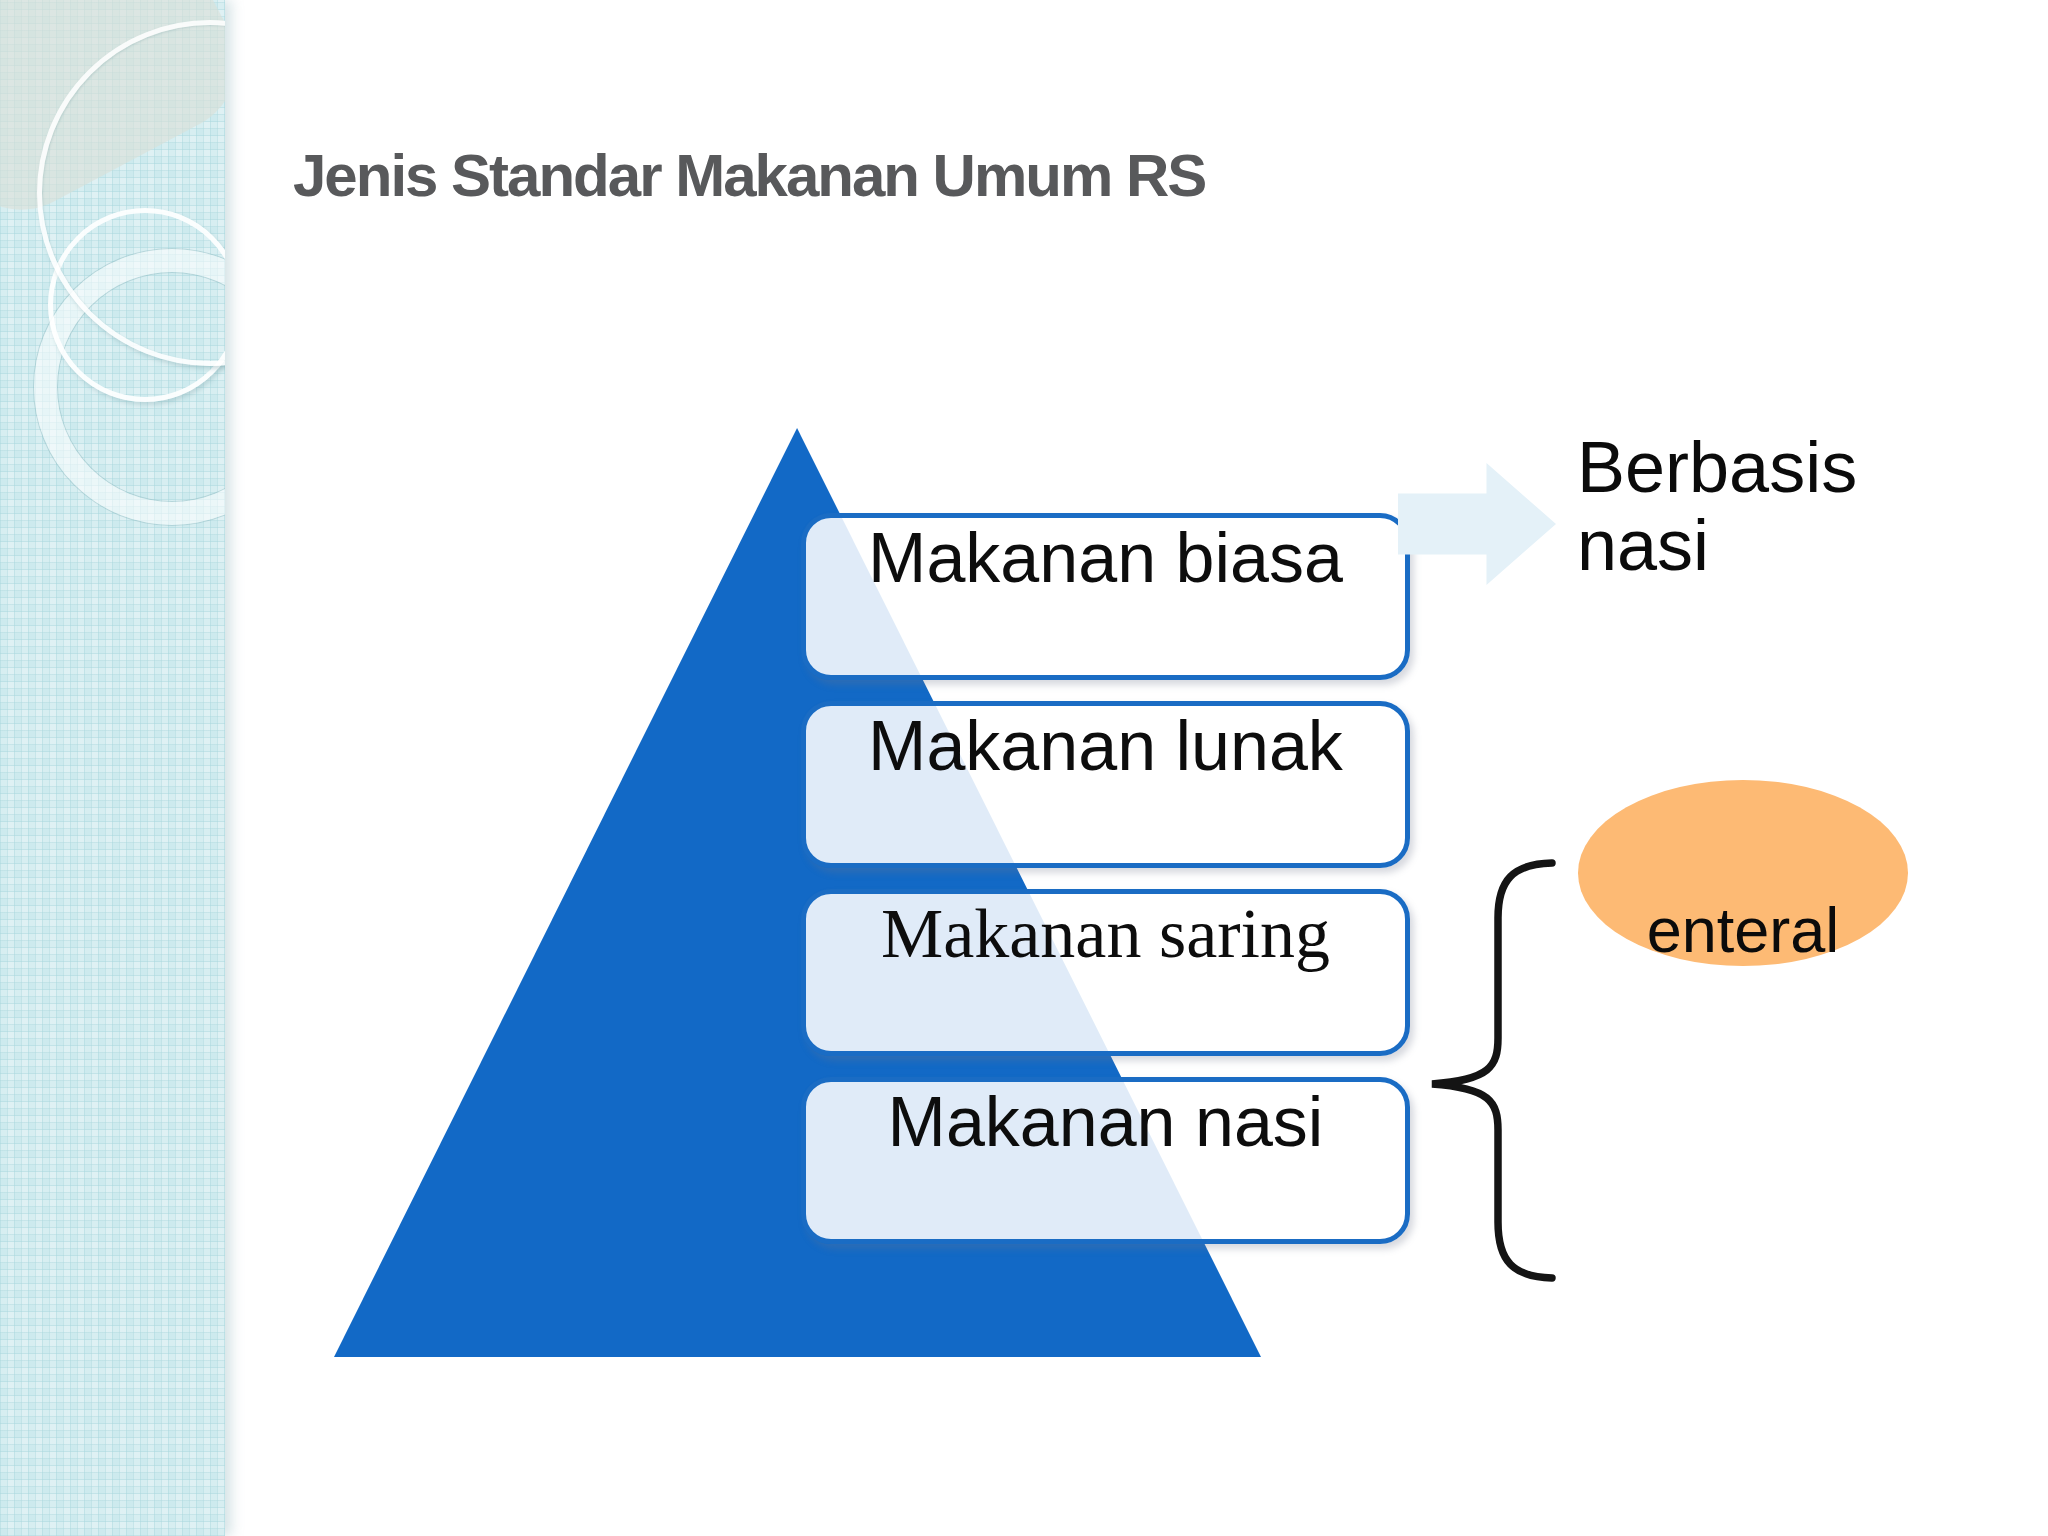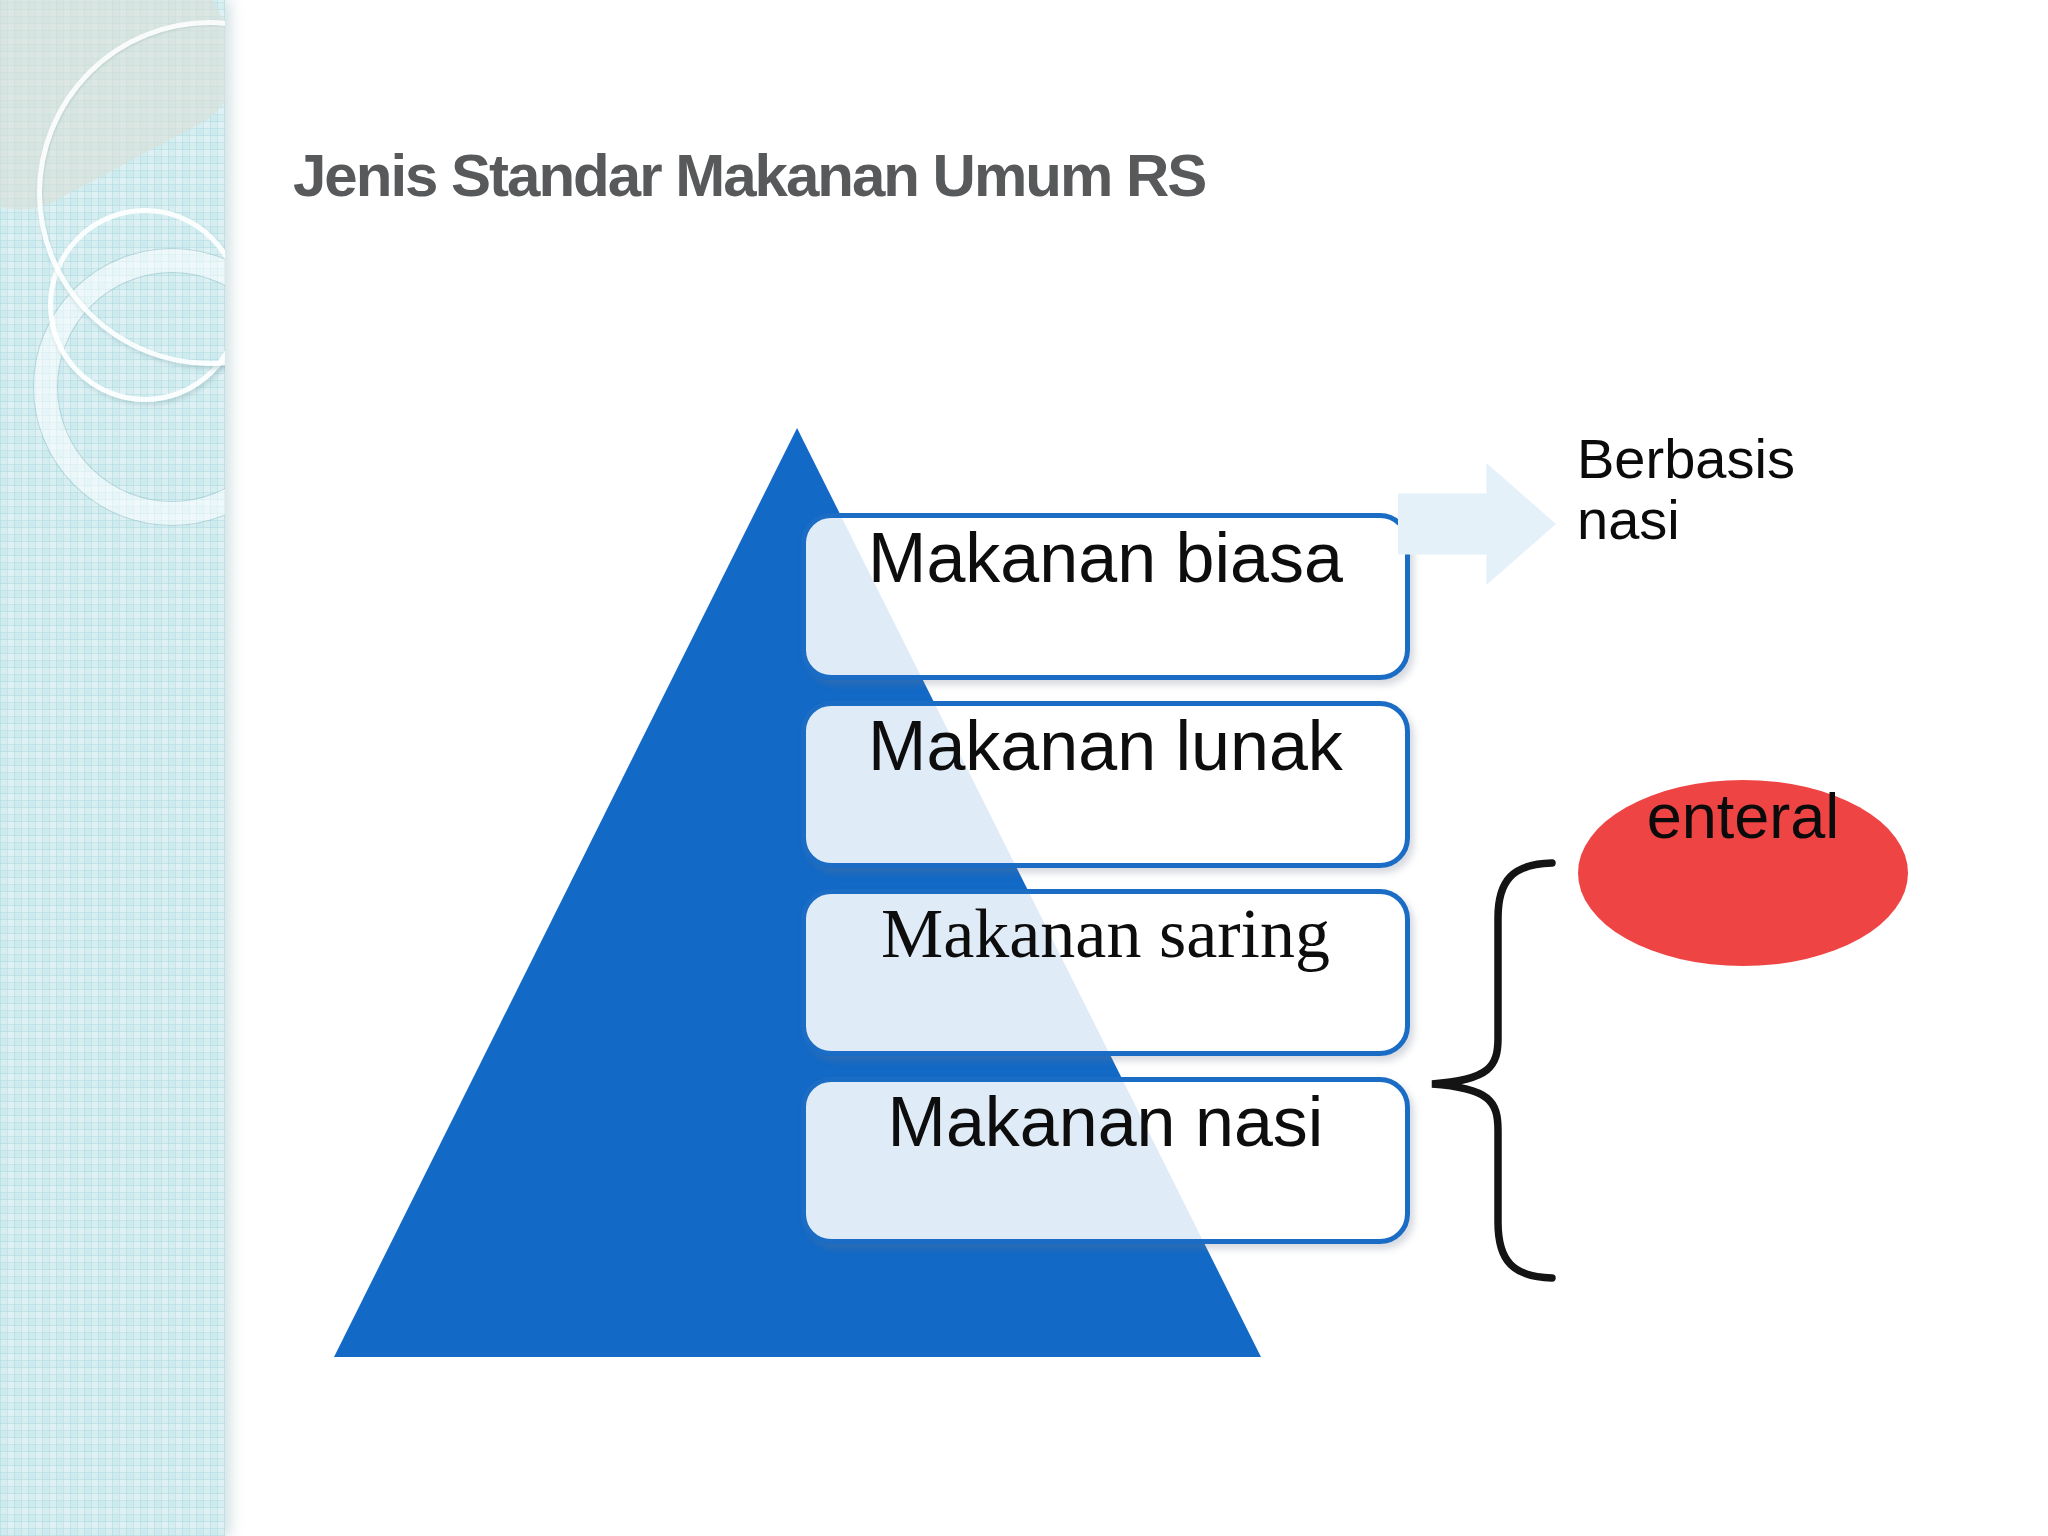--- a/index.html
+++ b/index.html
@@ -81,31 +81,31 @@
 
   
   .note-arrow{
     position:absolute;left:1398px;top:463px;width:158px;height:122px;
     background:#e4f1f8;
     -webkit-clip-path:polygon(0 25%, 56% 25%, 56% 0, 100% 50%, 56% 100%, 56% 75%, 0 75%);
     clip-path:polygon(0 25%, 56% 25%, 56% 0, 100% 50%, 56% 100%, 56% 75%, 0 75%);
   }
   .note-text{
     position:absolute;left:1577px;top:428px;width:330px;
-    font-size:56px;line-height:1.09;color:#0b0b0b;
+    font-size:72px;line-height:1.09;color:#0b0b0b;
   }
 
   
   .brace-svg{position:absolute;left:0;top:0;width:2048px;height:1536px;pointer-events:none;}
 
   
   .oval{
     position:absolute;border-radius:50%;
-    background:#ef4444;
-    display:flex;align-items:flex-start;justify-content:center;
+    background:#fdba74;
+    display:flex;align-items:flex-end;justify-content:center;
   }
   .oval-enteral{left:1578px;top:780px;width:330px;height:186px;}
   .oval-parenteral{left:1598px;top:1160px;width:342px;height:190px;}
   .oval-label{font-size:63px;color:#0b0b0b;white-space:nowrap;}
 </style>
 </head>
 <body>
 
 <div class="slide">
 

